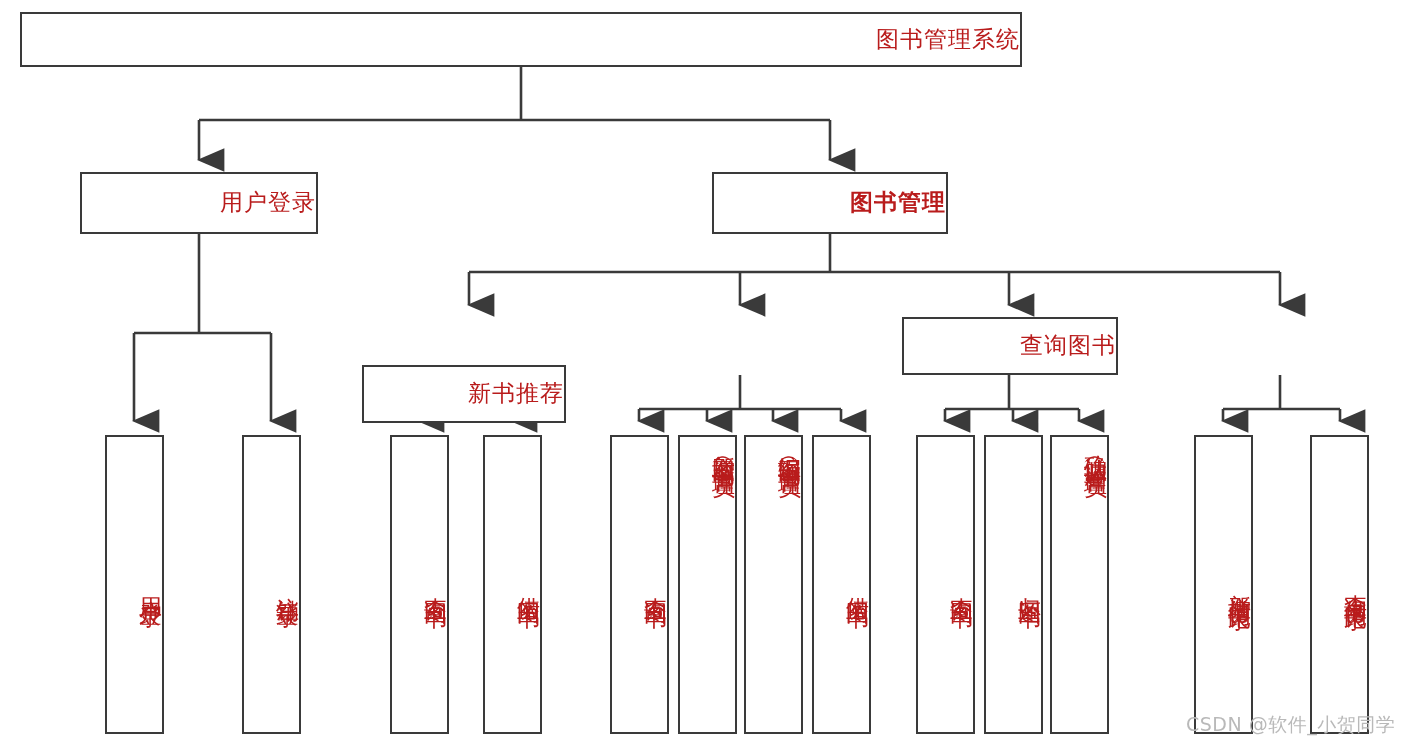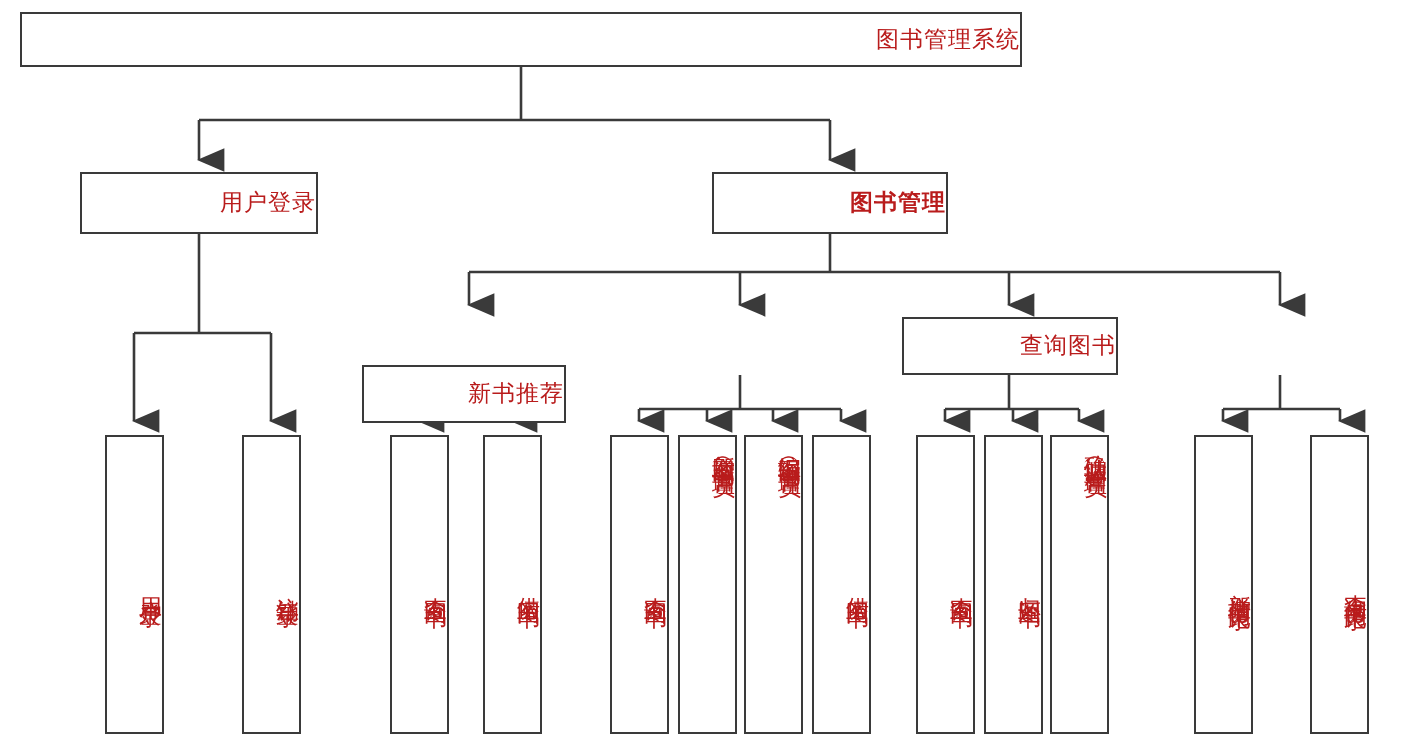--- a/index.html
+++ b/index.html
@@ -182,14 +182,15 @@
     <span class="lbl">确认归还（管理员）</span>
   </div>
 
   <div class="node v mid" style="left:1194px; top:435px; width:59px; height:299px;">
     <span class="lbl">新增借阅记录</span>
   </div>
   <div class="node v mid" style="left:1310px; top:435px; width:59px; height:299px;">
     <span class="lbl">查询借阅记录</span>
   </div>
 
+  <div class="watermark">CSDN @软件_小贺同学</div>
 
 </div>
 
 </body></html>

